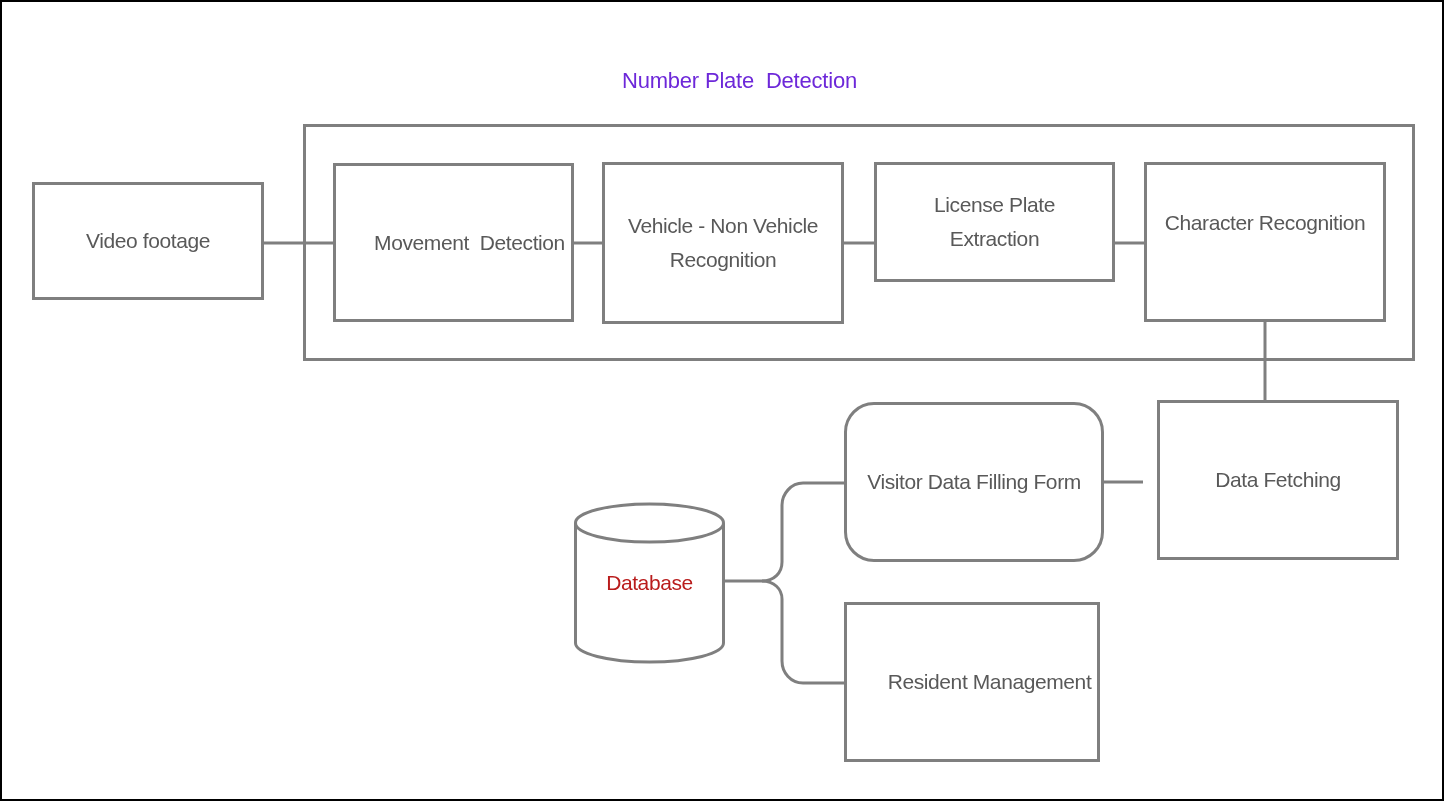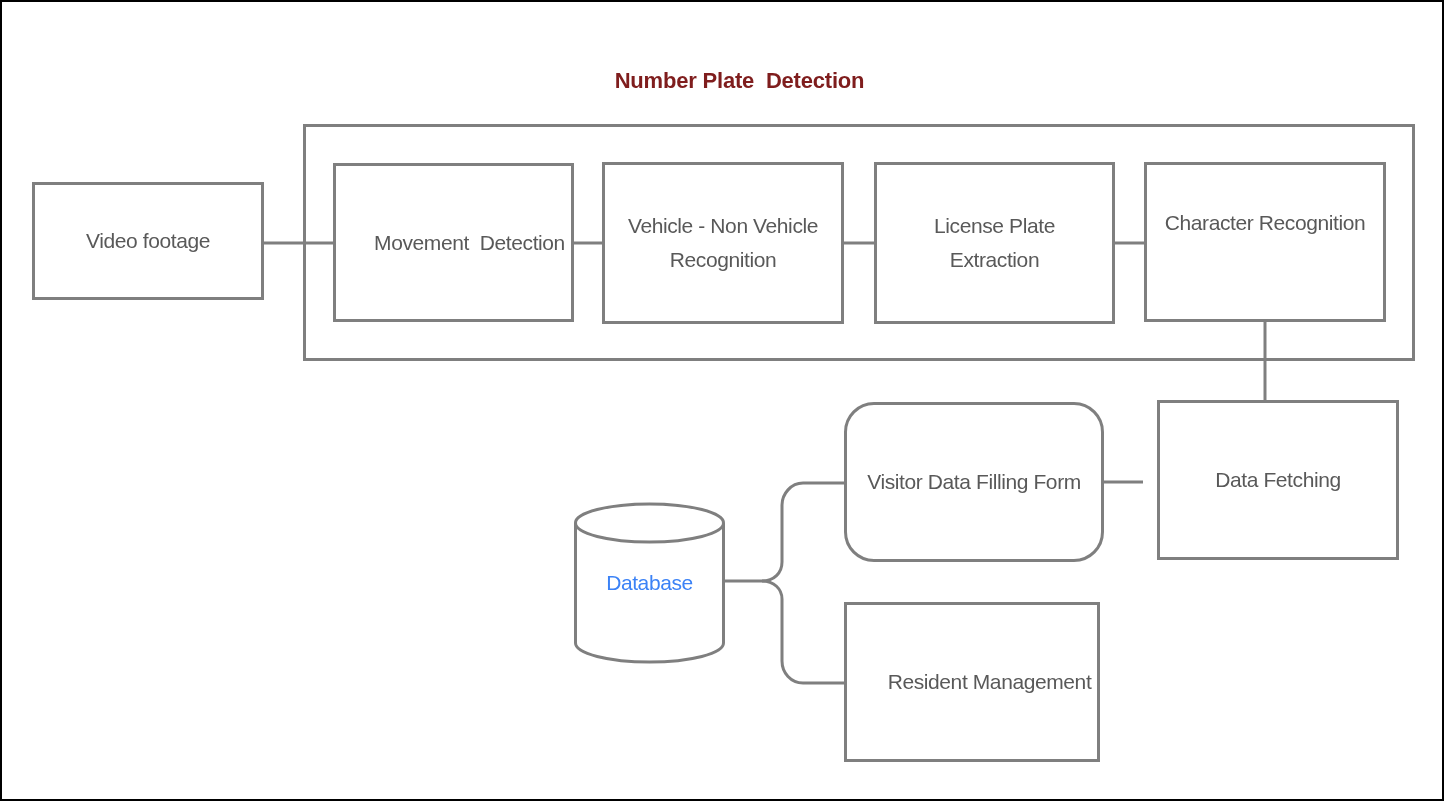--- a/index.html
+++ b/index.html
@@ -26,24 +26,23 @@
     pointer-events: none;
   }
   .diagram-title {
     position: absolute;
     left: 300px;
     top: 64px;
     width: 875px;
     text-align: center;
     font-size: 22px;
     line-height: 30px;
-    color: #7f1d1d;
+    color: #6d28d9;
     letter-spacing: -0.2px;
     white-space: pre-wrap;
-    font-weight: bold;
   }
   .group-frame {
     position: absolute;
     left: 301px;
     top: 122px;
     width: 1112px;
     height: 237px;
     border: 3px solid #7f7f7f;
     box-sizing: border-box;
     background: transparent;
@@ -70,28 +69,28 @@
   .cyl-label {
     position: absolute;
     left: 572px;
     top: 502px;
     width: 151px;
     height: 158px;
     display: flex;
     align-items: center;
     justify-content: center;
     font-size: 21px;
-    color: #3b82f6;
+    color: #b91c1c;
     letter-spacing: -0.4px;
   }
   
   .n-video     { left: 30px;   top: 180px; width: 232px; height: 118px; }
   .n-movement  { left: 331px;  top: 161px; width: 241px; height: 159px; padding-left: 32px; }
   .n-vehicle   { left: 600px;  top: 160px; width: 242px; height: 162px; }
-  .n-license   { left: 872px;  top: 160px; width: 241px; height: 162px; }
+  .n-license   { left: 872px;  top: 160px; width: 241px; height: 120px; }
   .n-character { left: 1142px; top: 160px; width: 242px; height: 160px; }
   .n-visitor   { left: 842px;  top: 400px; width: 260px; height: 160px; border-radius: 30px; }
   .n-fetching  { left: 1141px; top: 398px; width: 242px; height: 160px; margin-left: 14px; }
   .n-resident  { left: 842px;  top: 600px; width: 256px; height: 160px; padding-left: 35px; }
 </style>
 </head>
 <body>
 
 <div class="canvas">
 

